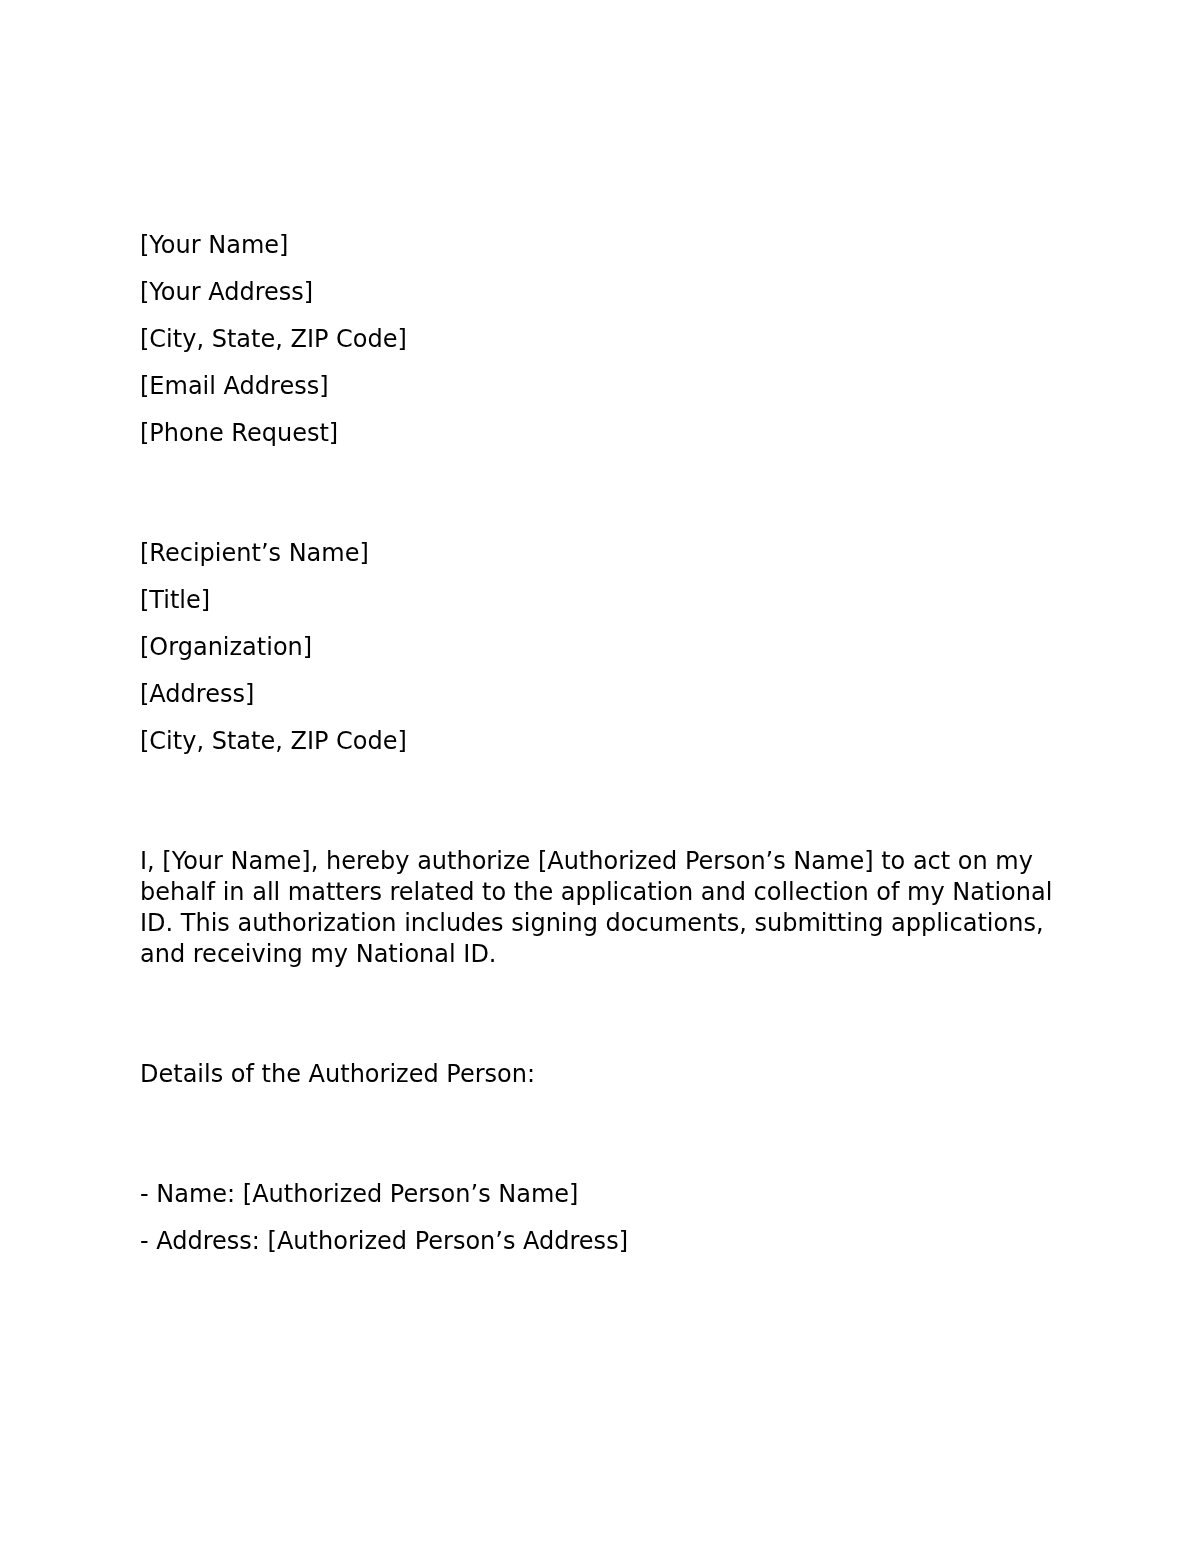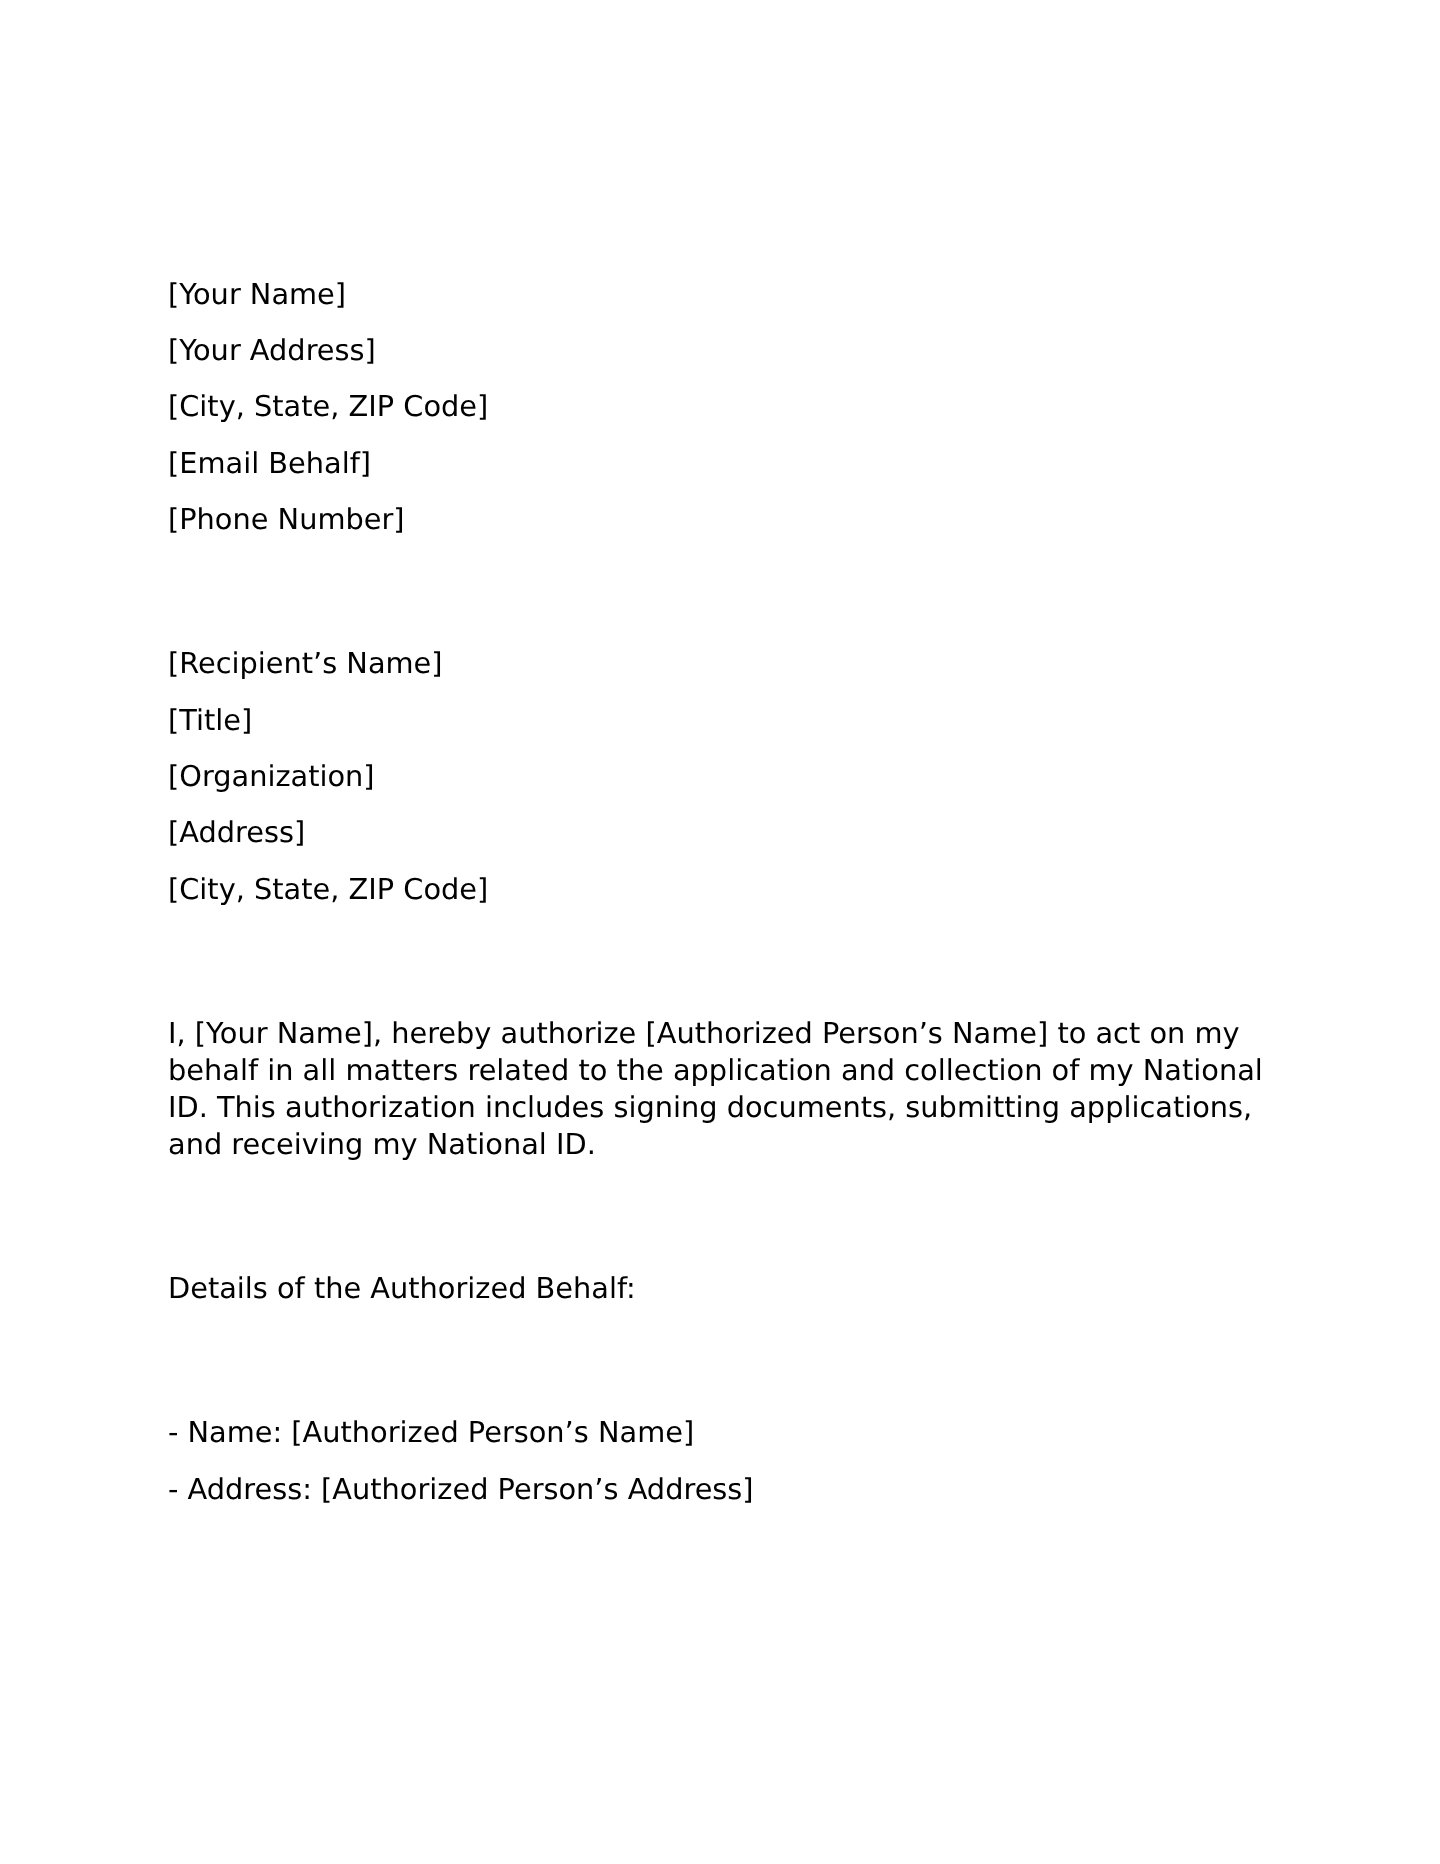--- a/index.html
+++ b/index.html
@@ -34,31 +34,31 @@
   }
 </style>
 </head>
 <body>
 
 <div class="doc">
 
   <p class="line">[Your Name]</p>
   <p class="line">[Your Address]</p>
   <p class="line">[City, State, ZIP Code]</p>
-  <p class="line">[Email Behalf]</p>
-  <p class="line">[Phone Number]</p>
+  <p class="line">[Email Address]</p>
+  <p class="line">[Phone Request]</p>
 
   <p class="line gap">[Recipient’s Name]</p>
   <p class="line">[Title]</p>
   <p class="line">[Organization]</p>
   <p class="line">[Address]</p>
   <p class="line">[City, State, ZIP Code]</p>
 
 
 
   <p class="line gap body-par">I, [Your Name], hereby authorize [Authorized Person’s Name] to act on my behalf in all matters related to the application and collection of my National ID. This authorization includes signing documents, submitting applications, and receiving my National ID.</p>
 
-  <p class="line gap">Details of the Authorized Behalf:</p>
+  <p class="line gap">Details of the Authorized Person:</p>
 
   <p class="line gap">- Name: [Authorized Person’s Name]</p>
   <p class="line">- Address: [Authorized Person’s Address]</p>
 
 </div>
 
 </body></html>

